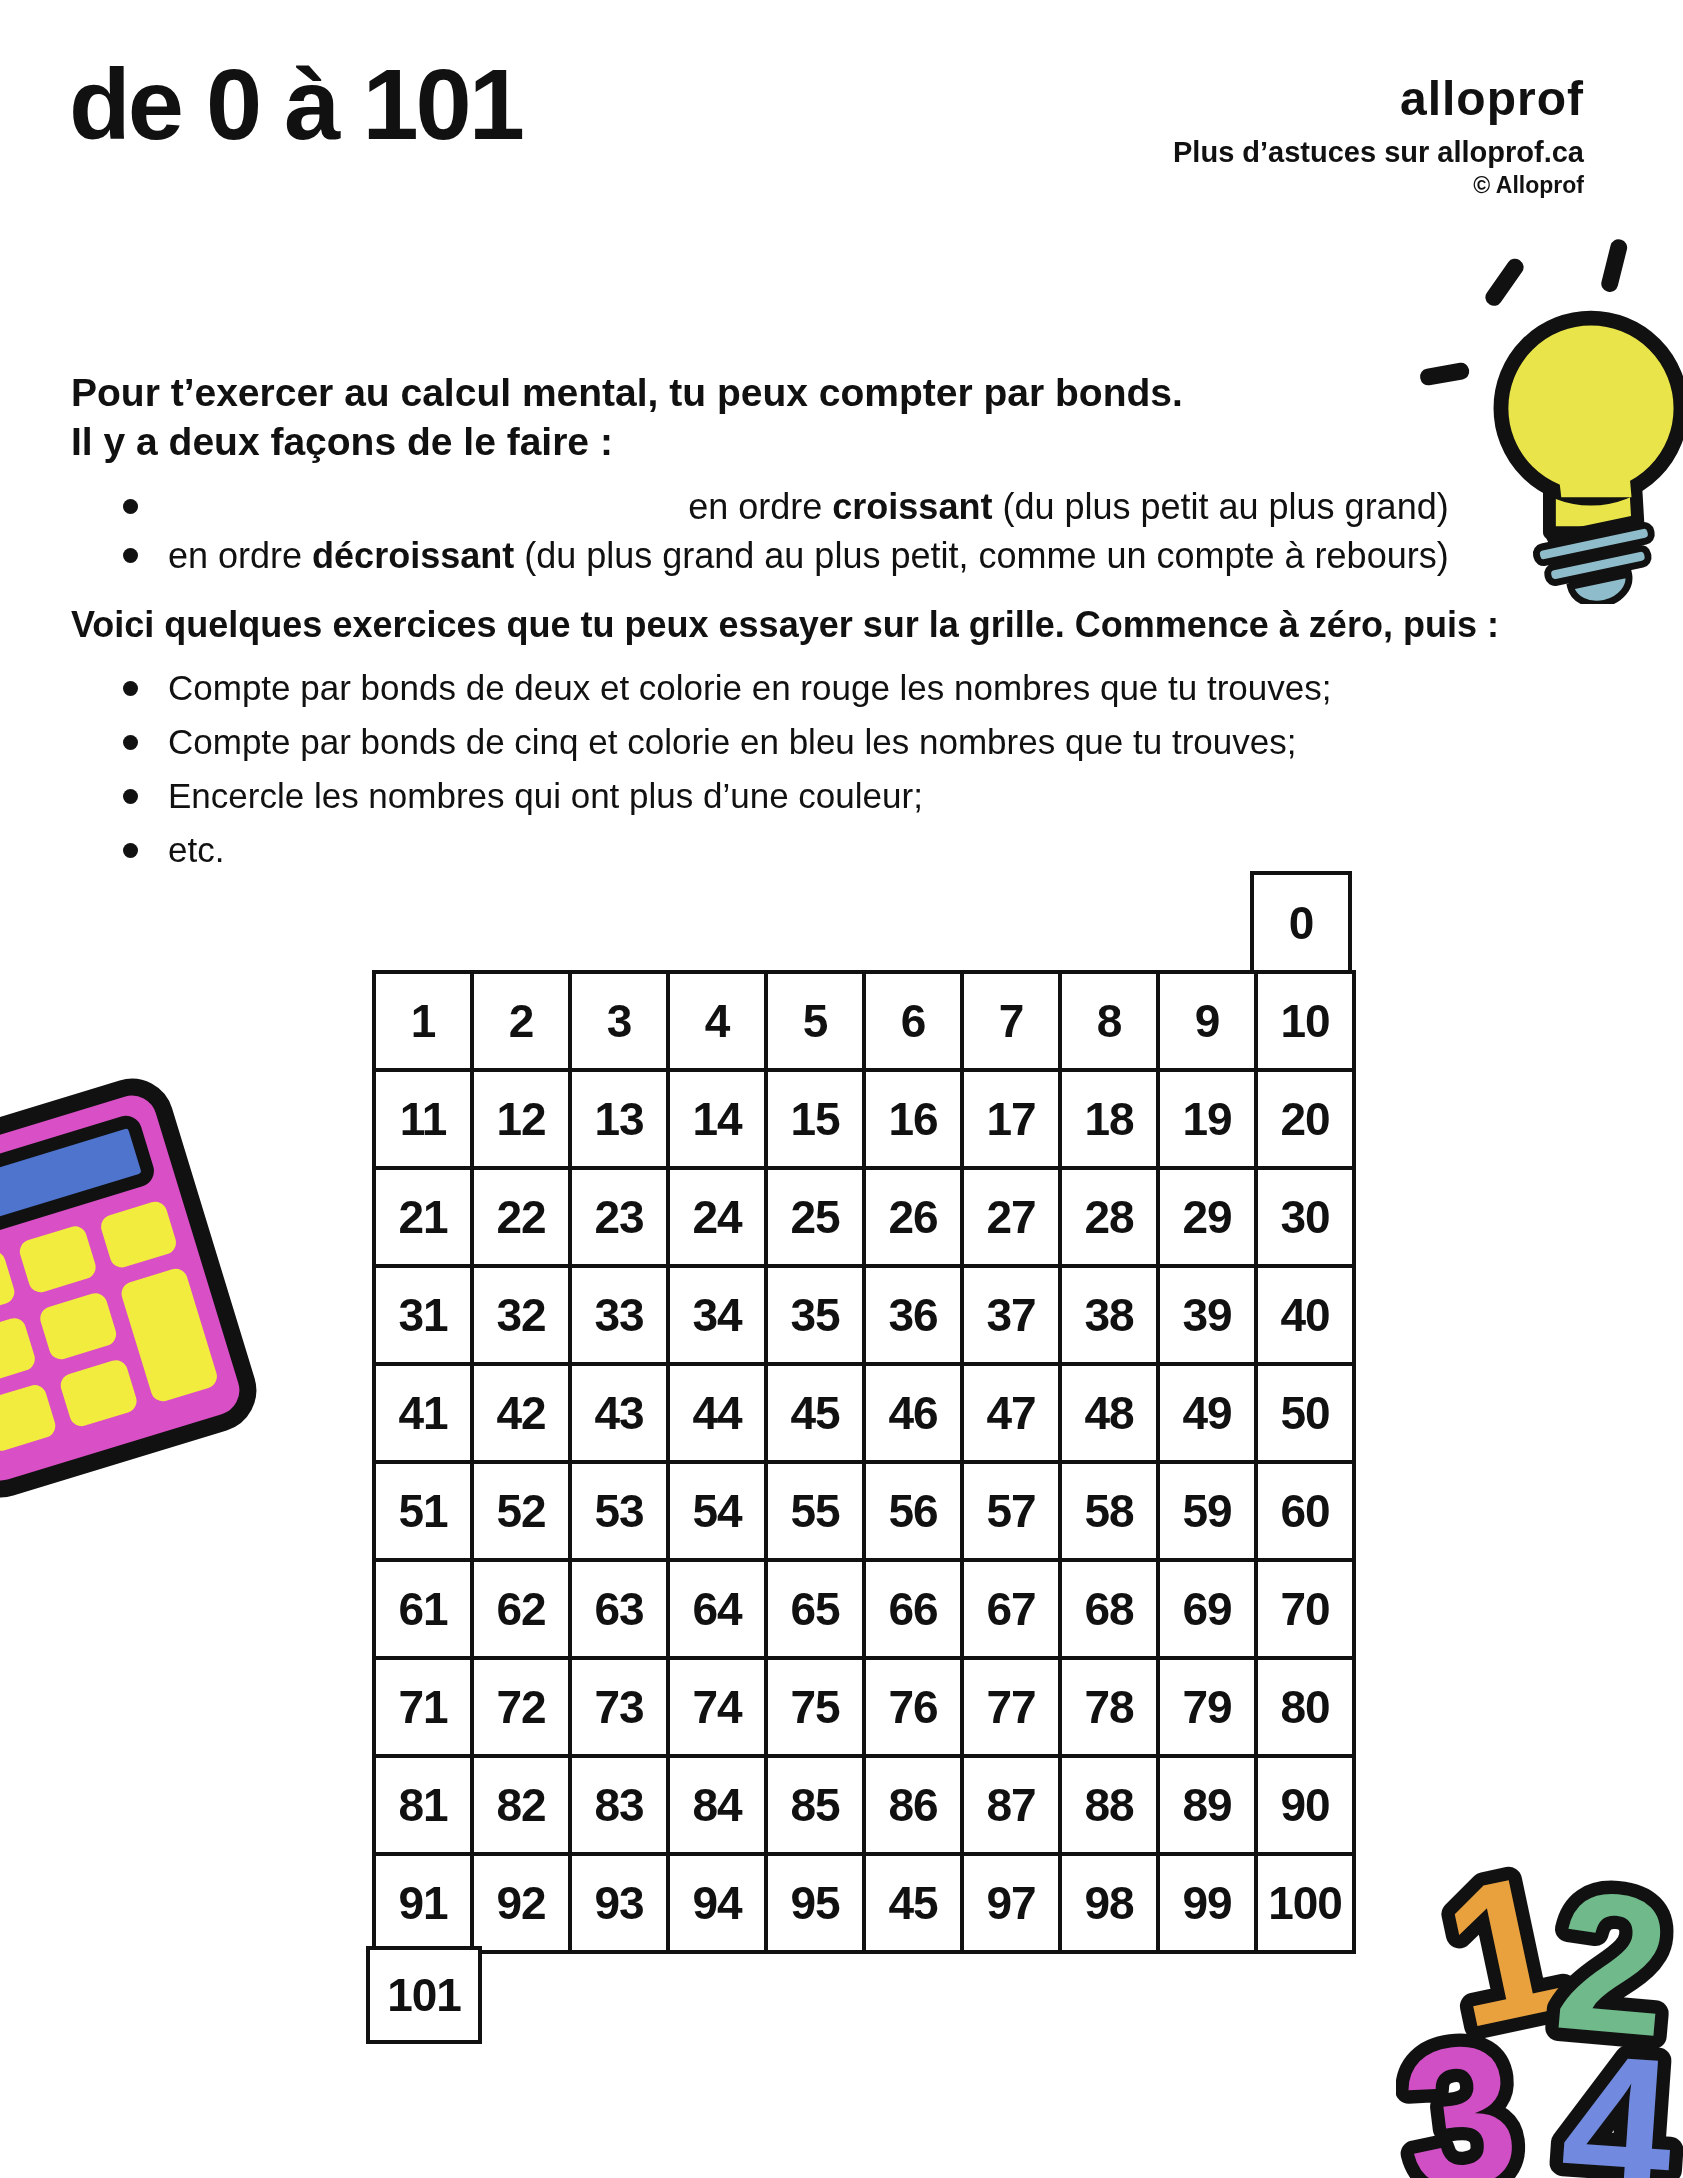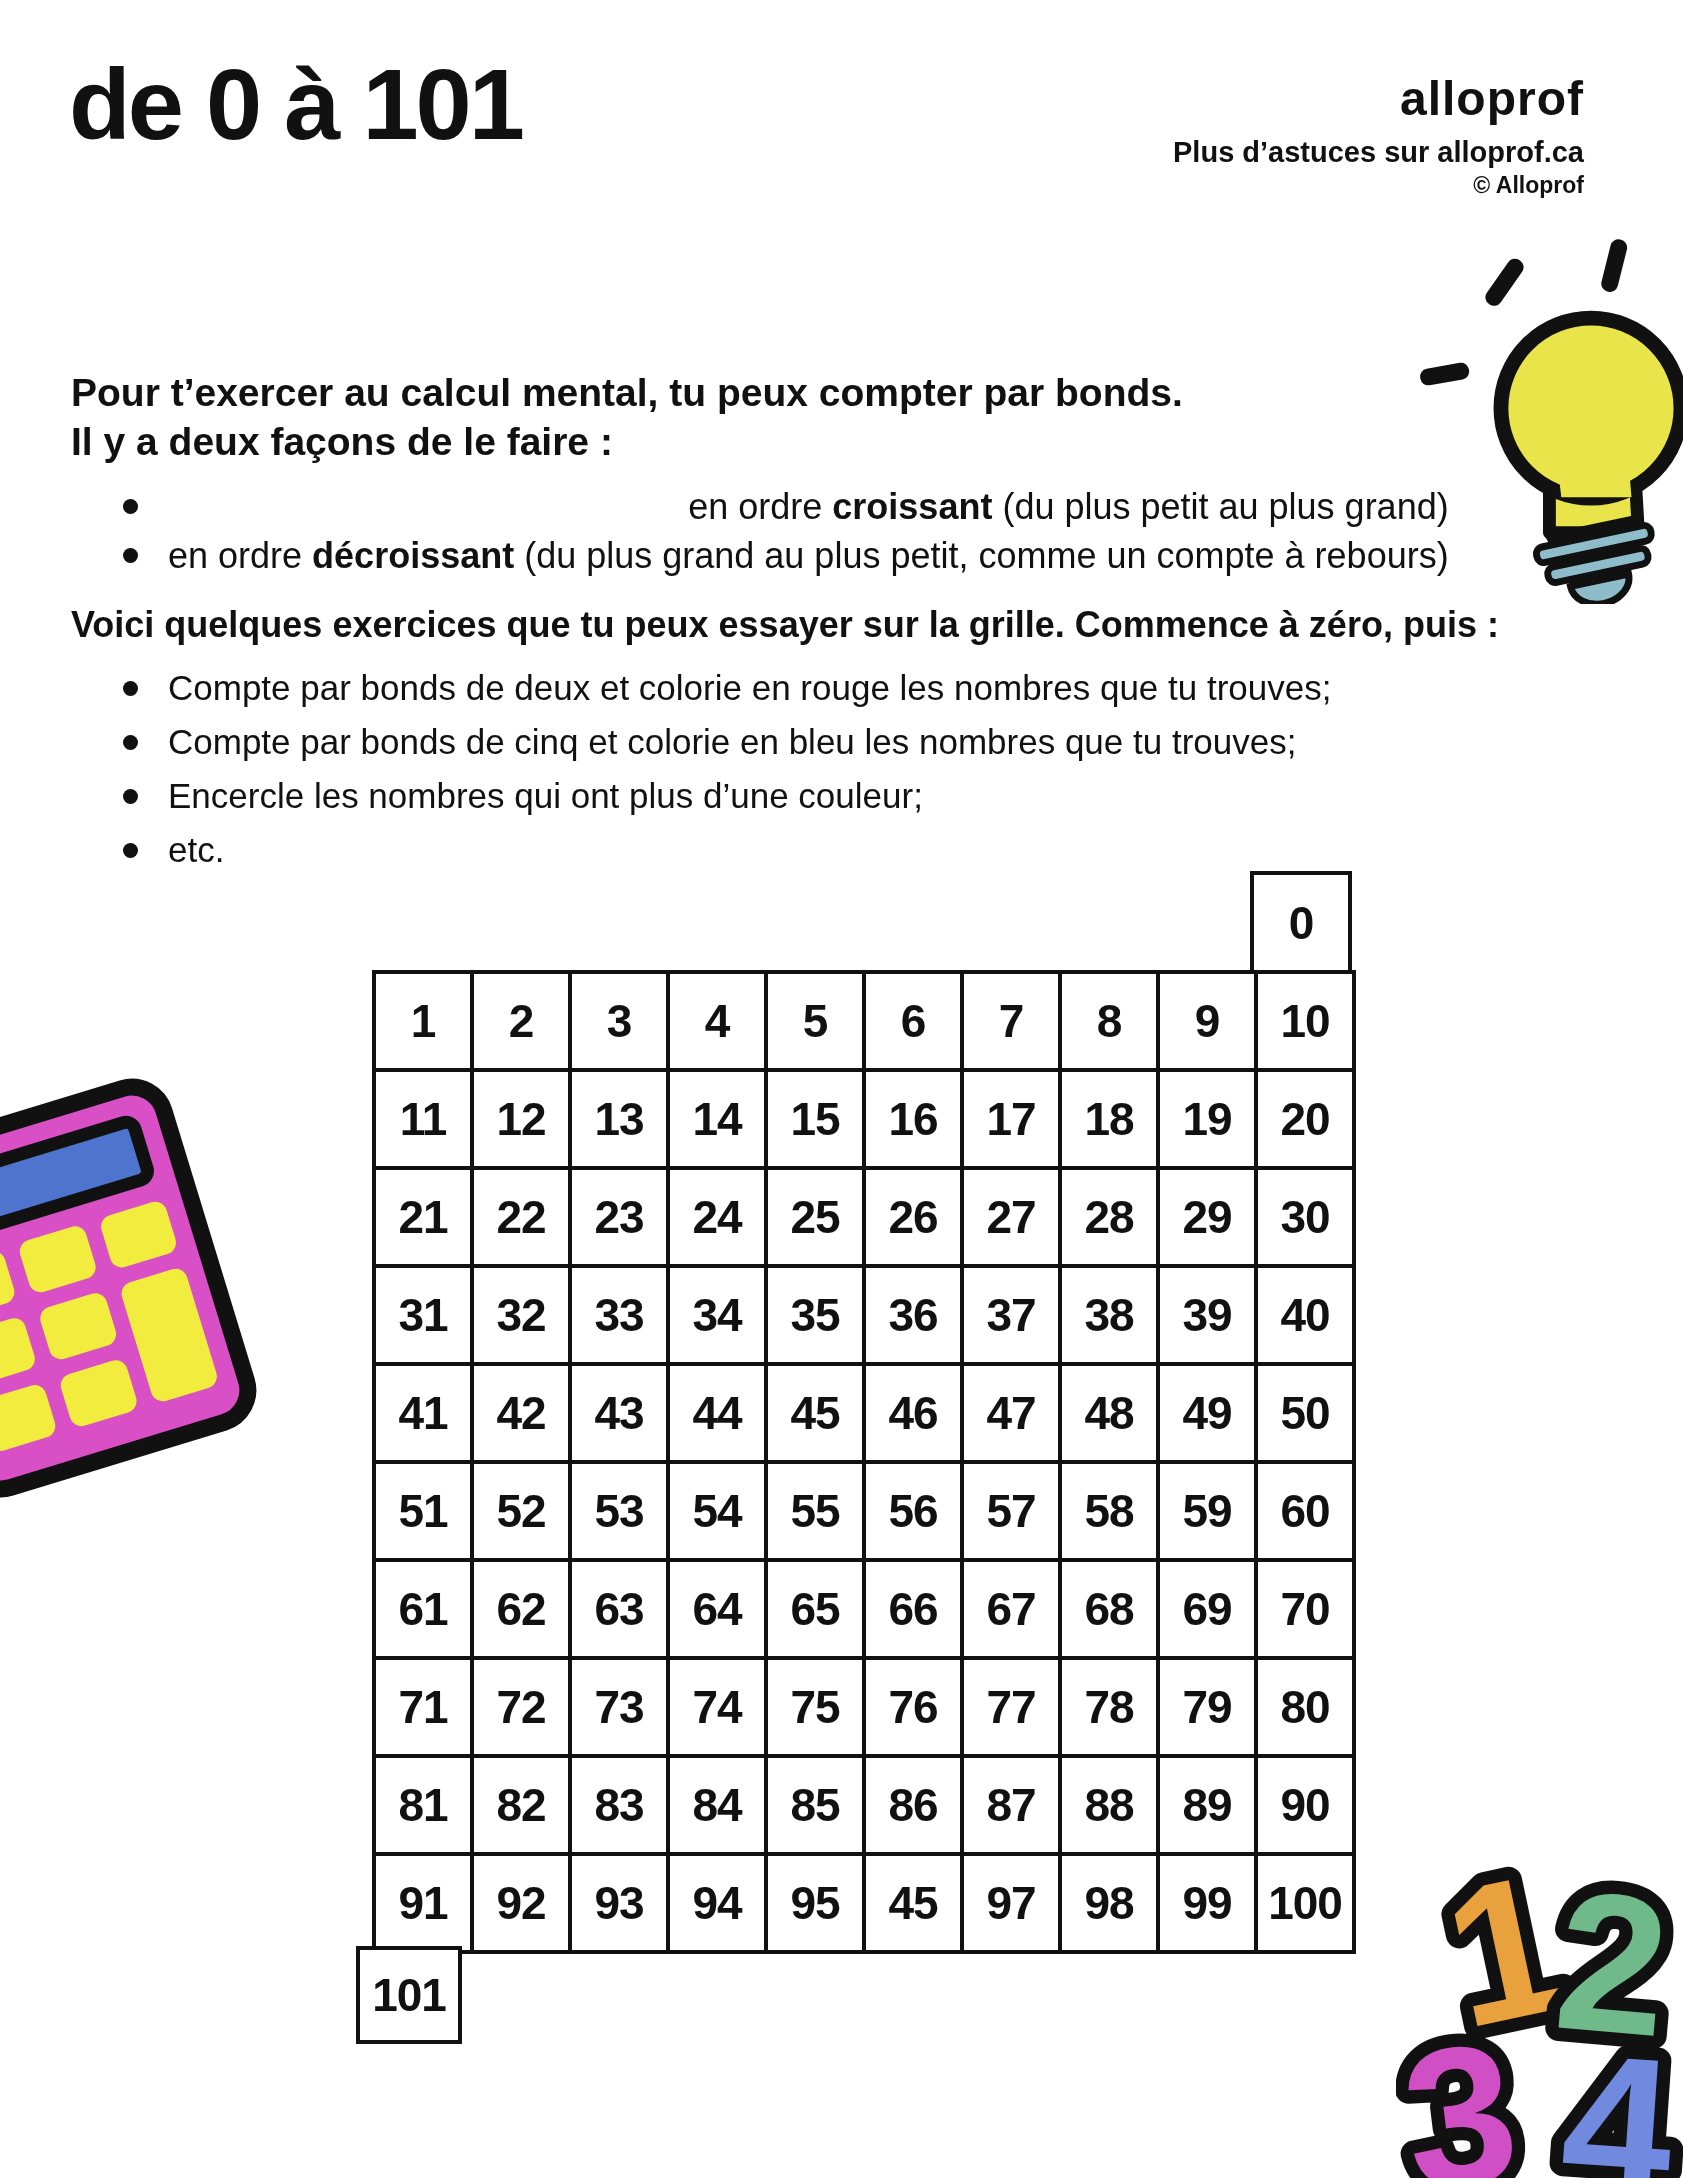--- a/index.html
+++ b/index.html
@@ -46,21 +46,21 @@
   .zero-cell{left:1250px;top:871px;width:102px;height:103px;}
   .main-grid{
     left:372px;top:970px;border:2px solid #111;background:#fff;
     display:grid;grid-template-columns:repeat(10,98px);grid-auto-rows:98px;
   }
   .main-grid .cell{
     display:flex;align-items:center;justify-content:center;
     border:2px solid #111;box-sizing:border-box;
     font-weight:bold;font-size:46px;letter-spacing:-1px;
   }
-  .last-cell{left:356px;top:1946px;width:106px;height:98px;}
+  .last-cell{left:366px;top:1946px;width:116px;height:98px;}
 
   
   .calc{left:-87px;top:1105px;width:307px;height:366px;transform:rotate(-17deg);}
   .calc-body{
     width:100%;height:100%;box-sizing:border-box;
     border:17px solid #111;border-radius:42px;padding:16px 18px;
   }
   .calc-screen{height:73px;border:13px solid #111;border-radius:16px;box-sizing:border-box;margin:2px 0 18px;}
   .calc-keys{display:grid;grid-template-columns:repeat(3,1fr);grid-template-rows:repeat(3,1fr);gap:16px;height:194px;}
   .key{border-radius:12px;}

